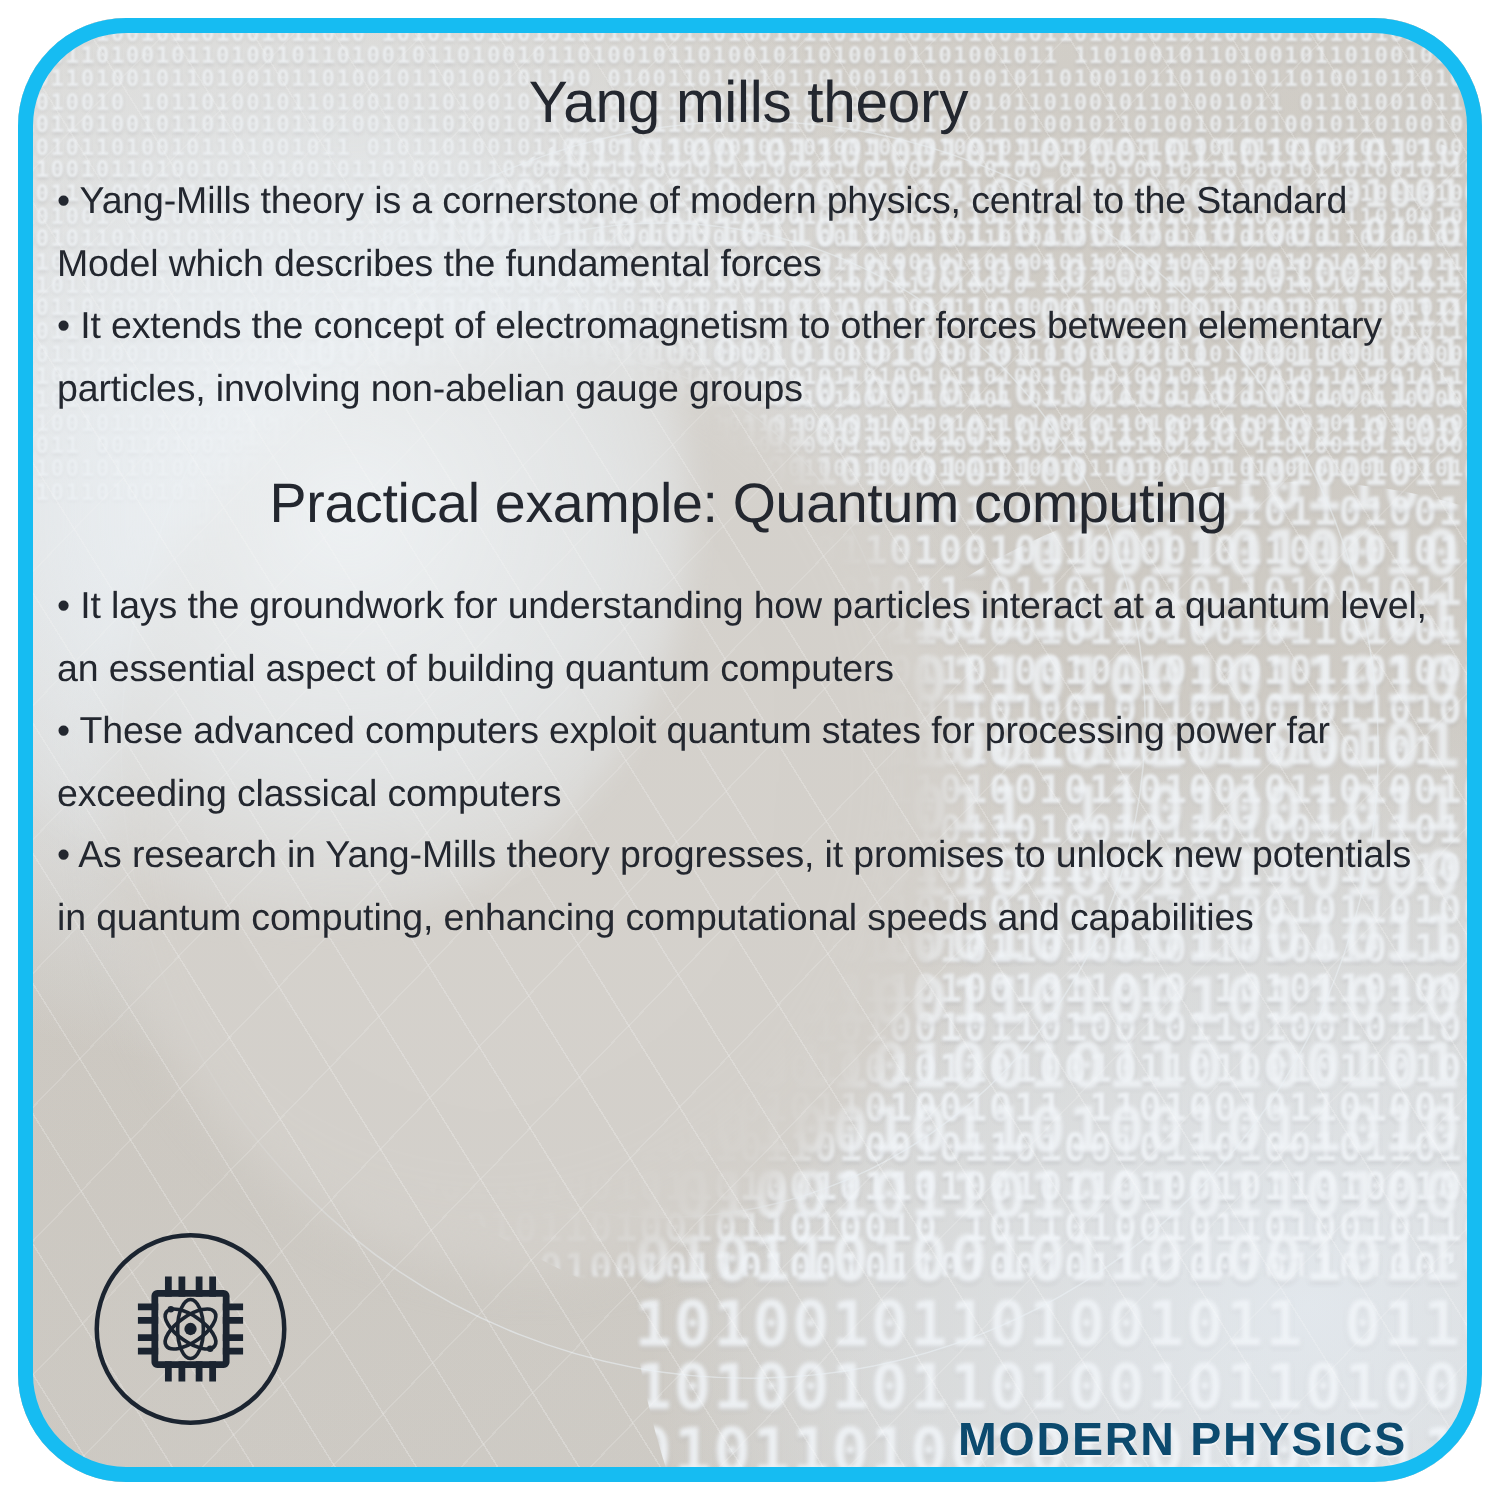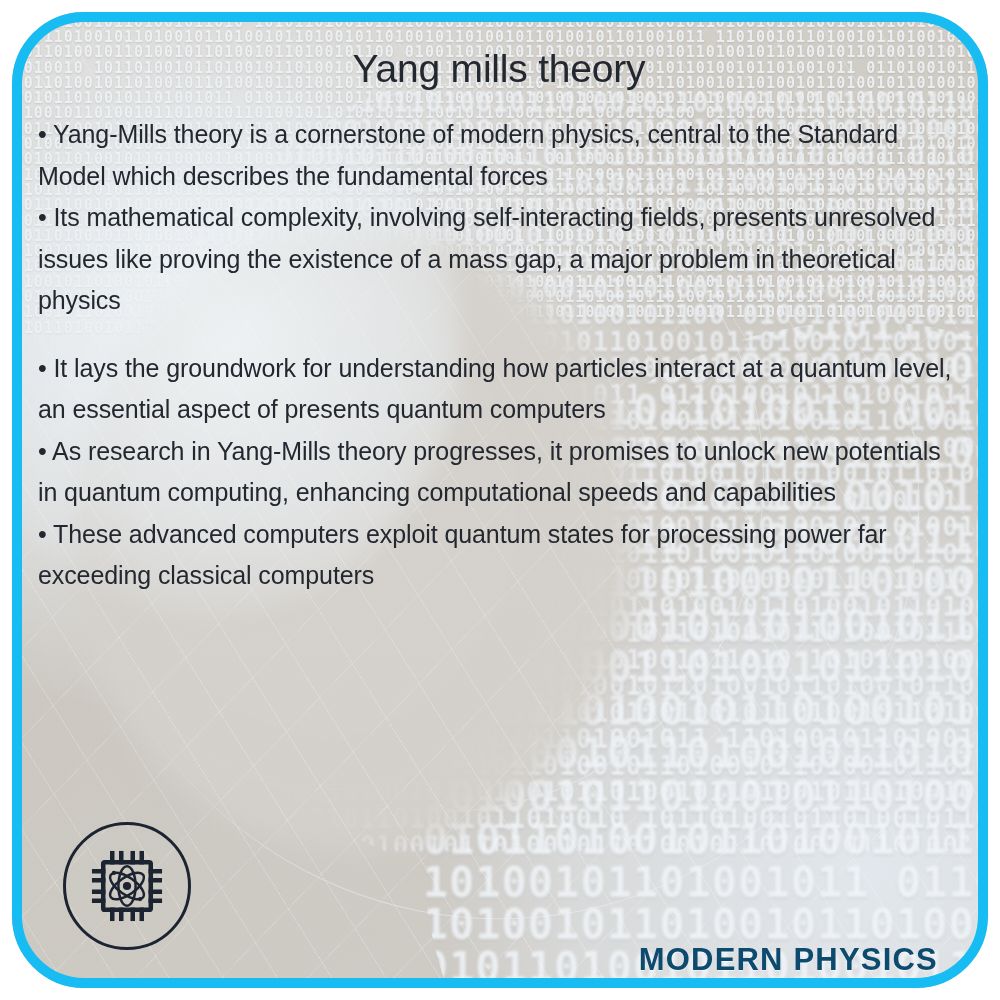--- a/index.html
+++ b/index.html
@@ -200,28 +200,29 @@
   </div>
 
   <div class="frame"></div>
 
   <div class="content">
 
     <h1 class="title">Yang mills theory</h1>
 
     <div class="body-block">
       <p class="bullet-line">• Yang-Mills theory is a cornerstone of modern physics, central to the Standard Model which describes the fundamental forces</p>
-      <p class="bullet-line">• Its mathematical complexity, involving self-interacting fields, presents unresolved issues like proving the existence of a mass gap, a major problem in theoretical physics</p>
+      <p class="bullet-line">• It extends the concept of electromagnetism to other forces between elementary particles, involving non-abelian gauge groups</p>
     </div>
 
+    <h2 class="subtitle">Practical example: Quantum computing</h2>
 
     <div class="body-block second">
-      <p class="bullet-line">• It lays the groundwork for understanding how particles interact at a quantum level, an essential aspect of presents quantum computers</p>
+      <p class="bullet-line">• It lays the groundwork for understanding how particles interact at a quantum level, an essential aspect of building quantum computers</p>
+      <p class="bullet-line">• These advanced computers exploit quantum states for processing power far exceeding classical computers</p>
       <p class="bullet-line">• As research in Yang-Mills theory progresses, it promises to unlock new potentials in quantum computing, enhancing computational speeds and capabilities</p>
-      <p class="bullet-line">• These advanced computers exploit quantum states for processing power far exceeding classical computers</p>
     </div>
   </div>
 
   <div class="logo-badge">
     <span>
       <svg width="82" height="82" viewBox="0 0 100 100" aria-hidden="true">
         <g fill="none" stroke="#1b2430" stroke-width="5.5" stroke-linecap="square">
 
           <line x1="32" y1="10" x2="32" y2="21"></line>
           <line x1="43" y1="10" x2="43" y2="21"></line>

